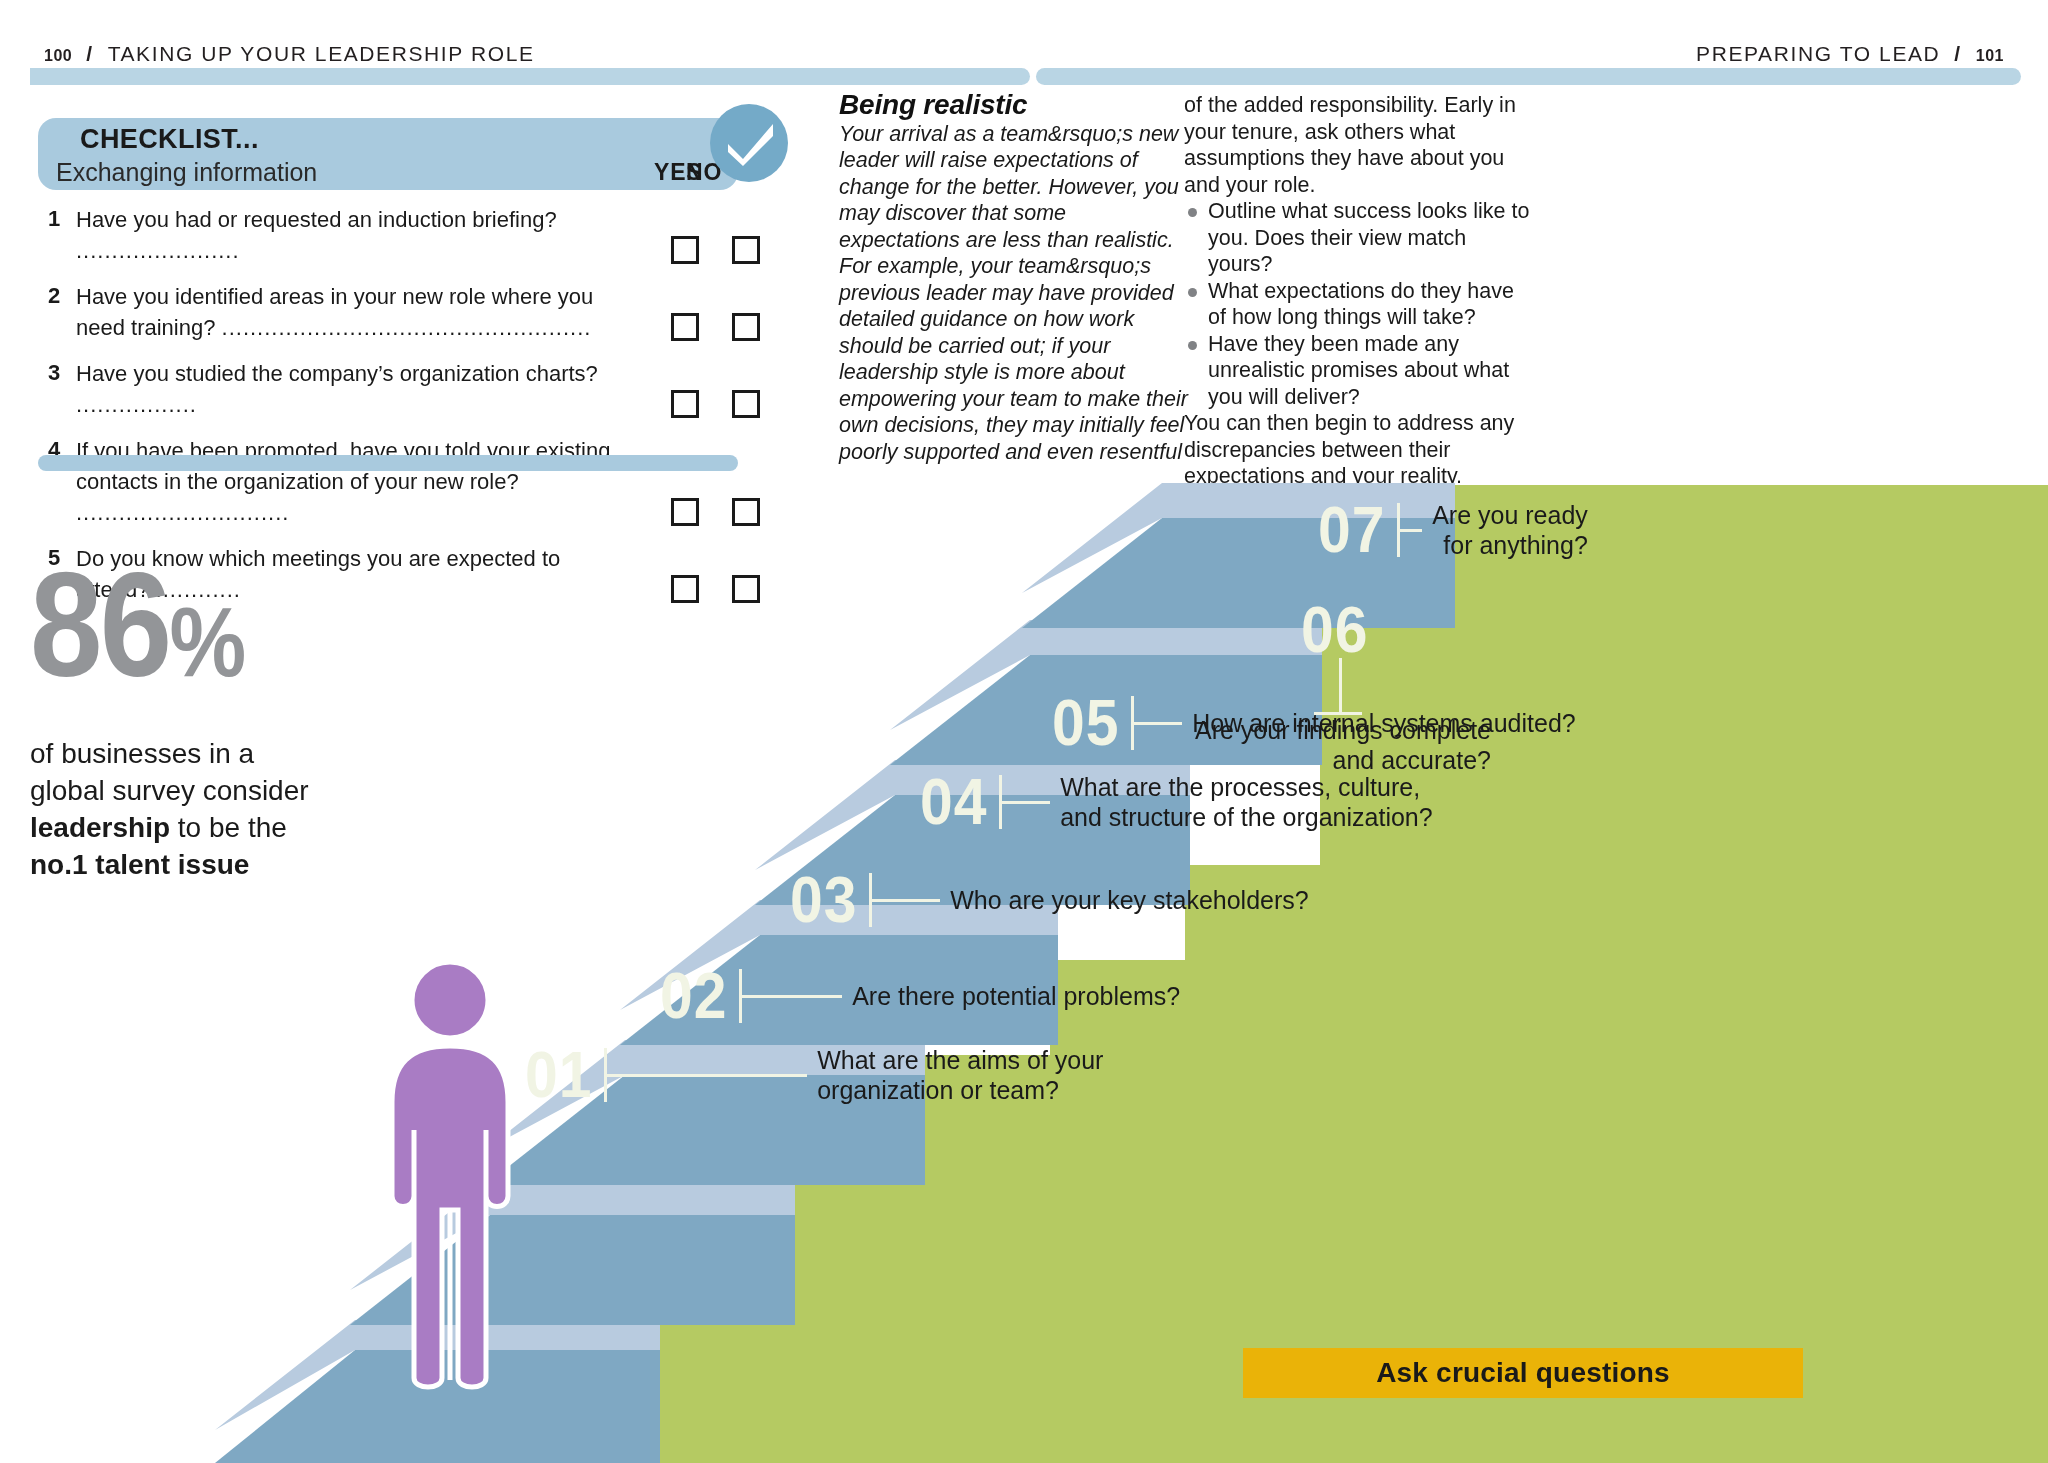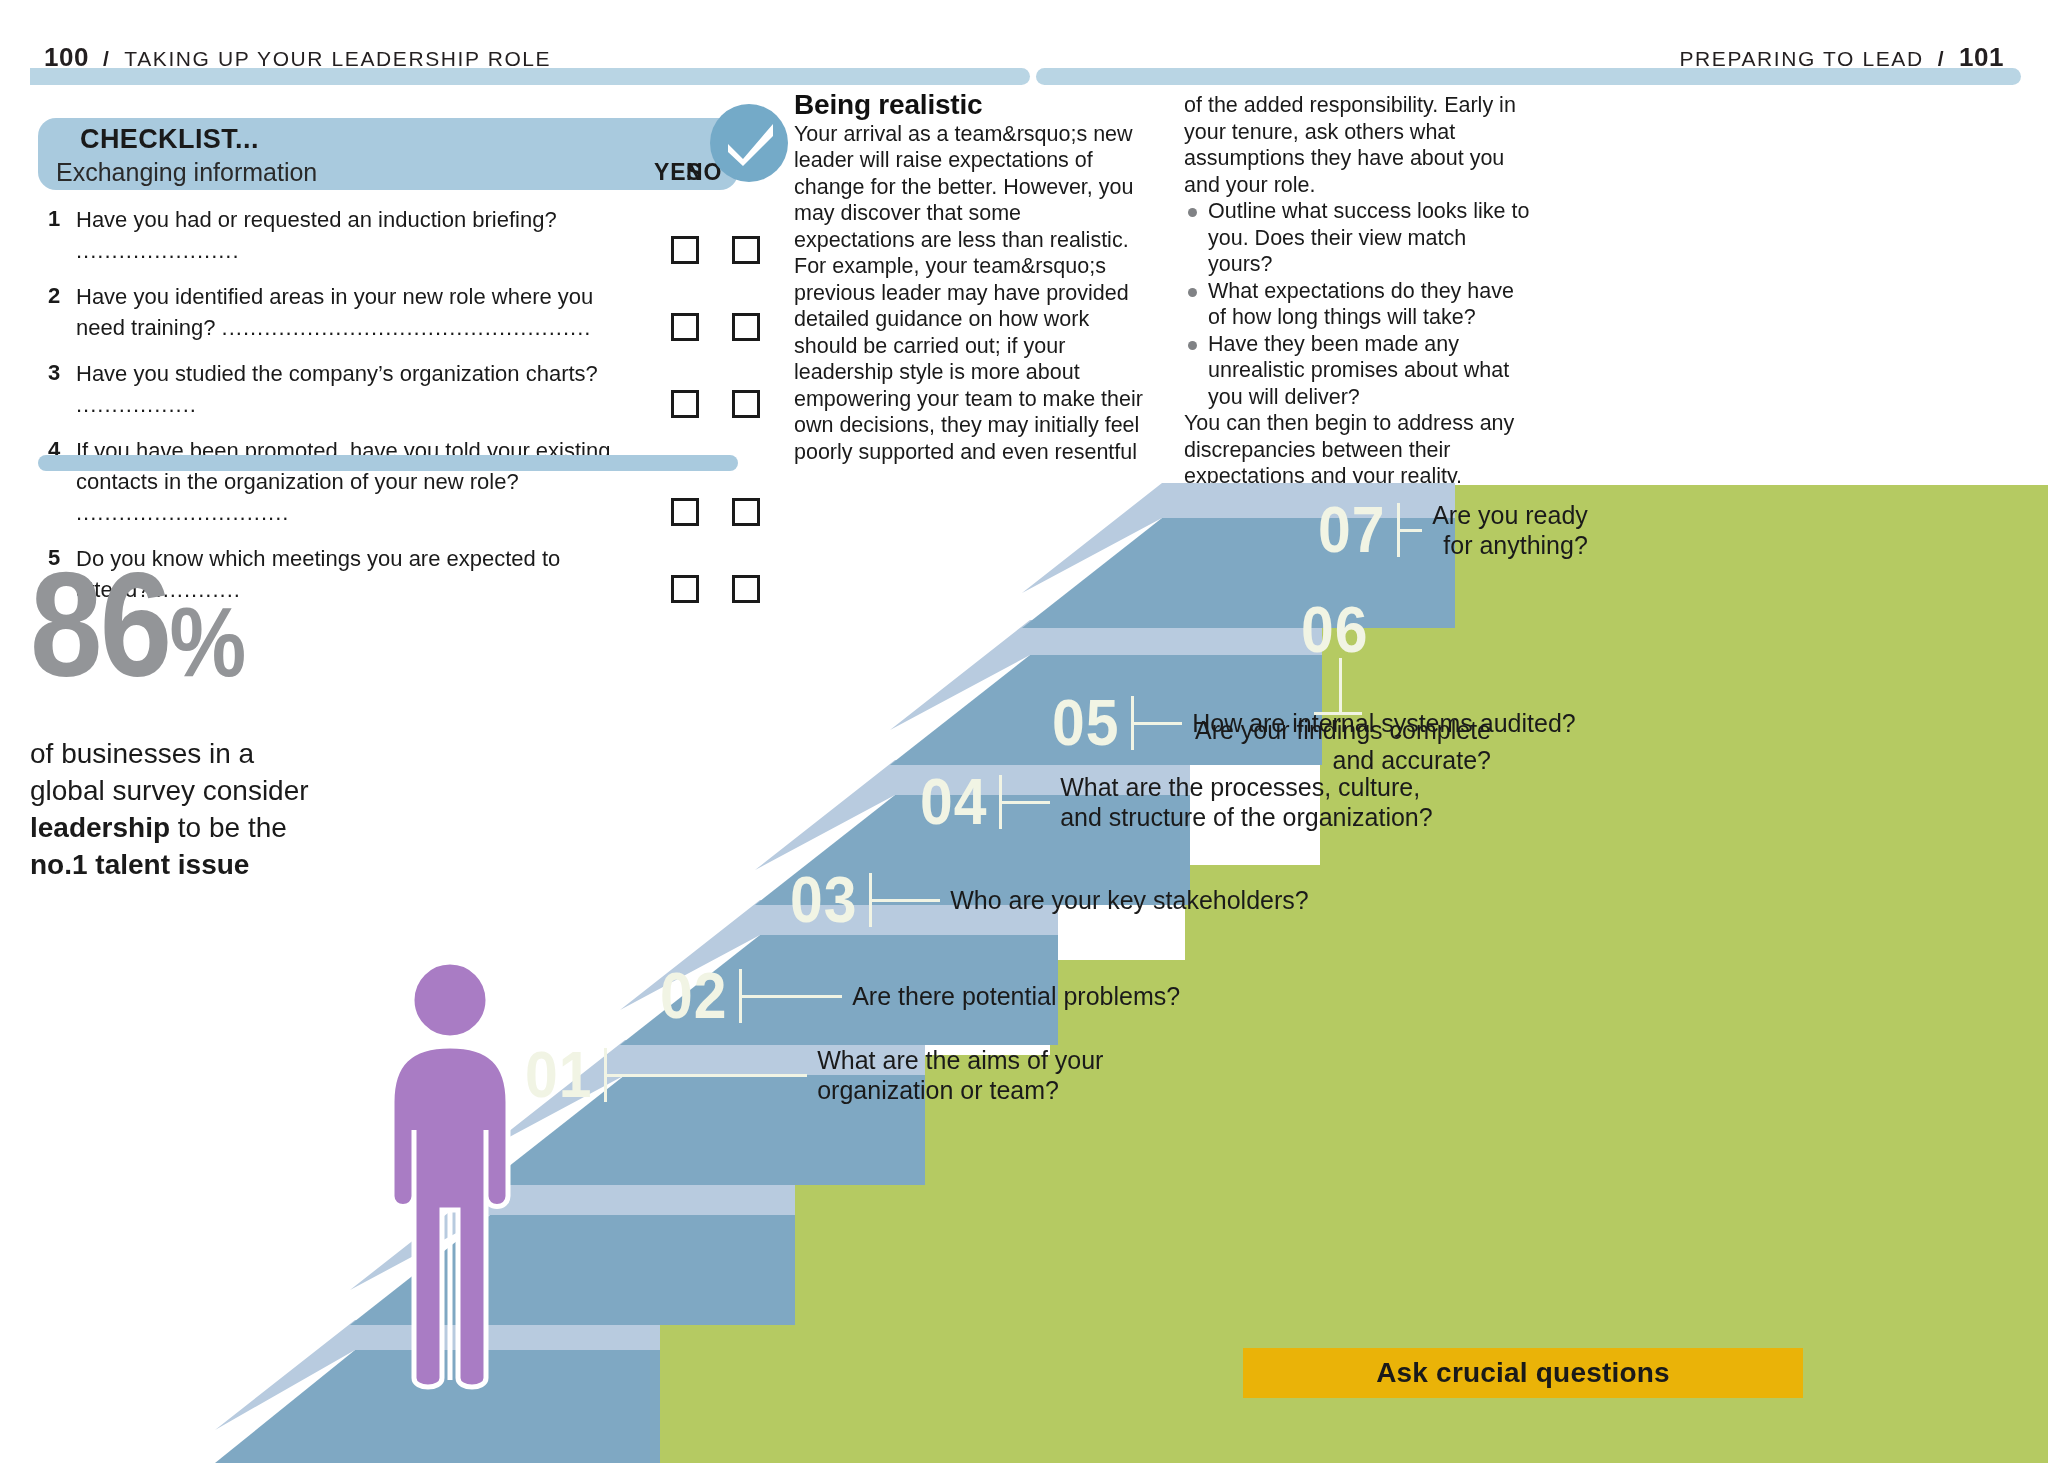--- a/index.html
+++ b/index.html
@@ -24,21 +24,21 @@
     letter-spacing: 1.6px;
     color: #231f20;
     white-space: nowrap;
     display: flex;
     align-items: baseline;
     gap: 14px;
     font-stretch: condensed;
   }
   .runhead-left { left: 44px; }
   .runhead-right { right: 44px; }
-  .runhead .pg { font-weight: bold; font-size: 26px; letter-spacing: .5px; }
+  .runhead .pg { font-weight: bold; font-size: 16px; letter-spacing: .5px; }
   .runhead .slash { font-weight: bold; }
   .runhead .ttl { font-weight: normal; }
 
   
   .rule {
     position: absolute;
     height: 17px;
     background: #b9d5e4;
     border-radius: 9px;
   }
@@ -136,21 +136,21 @@
   }
 
   
   .col {
     position: absolute;
     top: 92px;
     font-size: 21.5px;
     line-height: 26.5px;
     color: #1a1a1a;
   }
-  .col-a { left: 794px; width: 350px; }
+  .col-a { left: 839px; width: 350px; font-style: italic; }
   .col-b { left: 1184px; width: 348px; }
   .col-head {
     font-size: 28px; font-weight: bold;
     color: #111; margin-bottom: 2px;
     letter-spacing: -.2px;
   }
   .col p { margin: 0; }
   .blist { list-style: none; margin: 0; padding: 0; }
   .blist li {
     position: relative;

